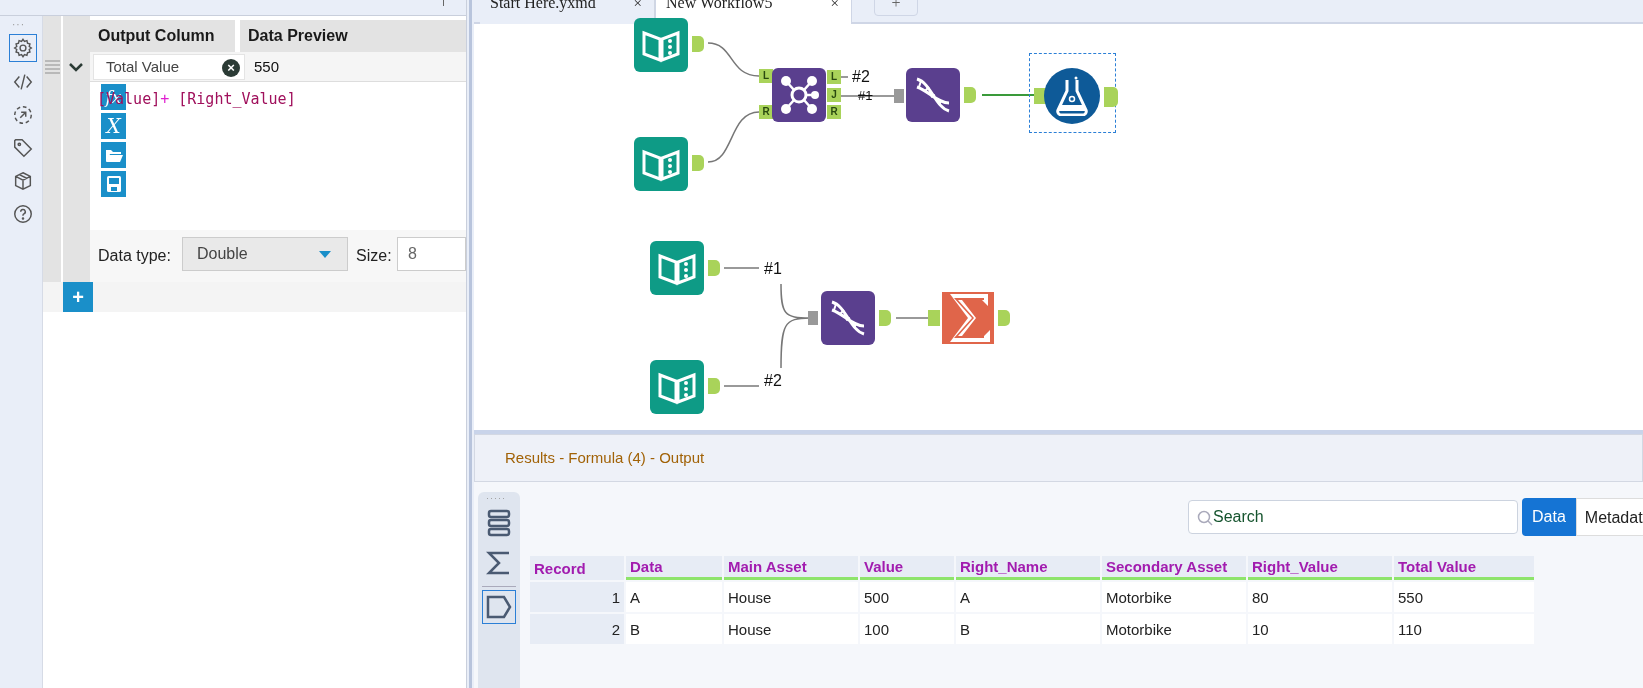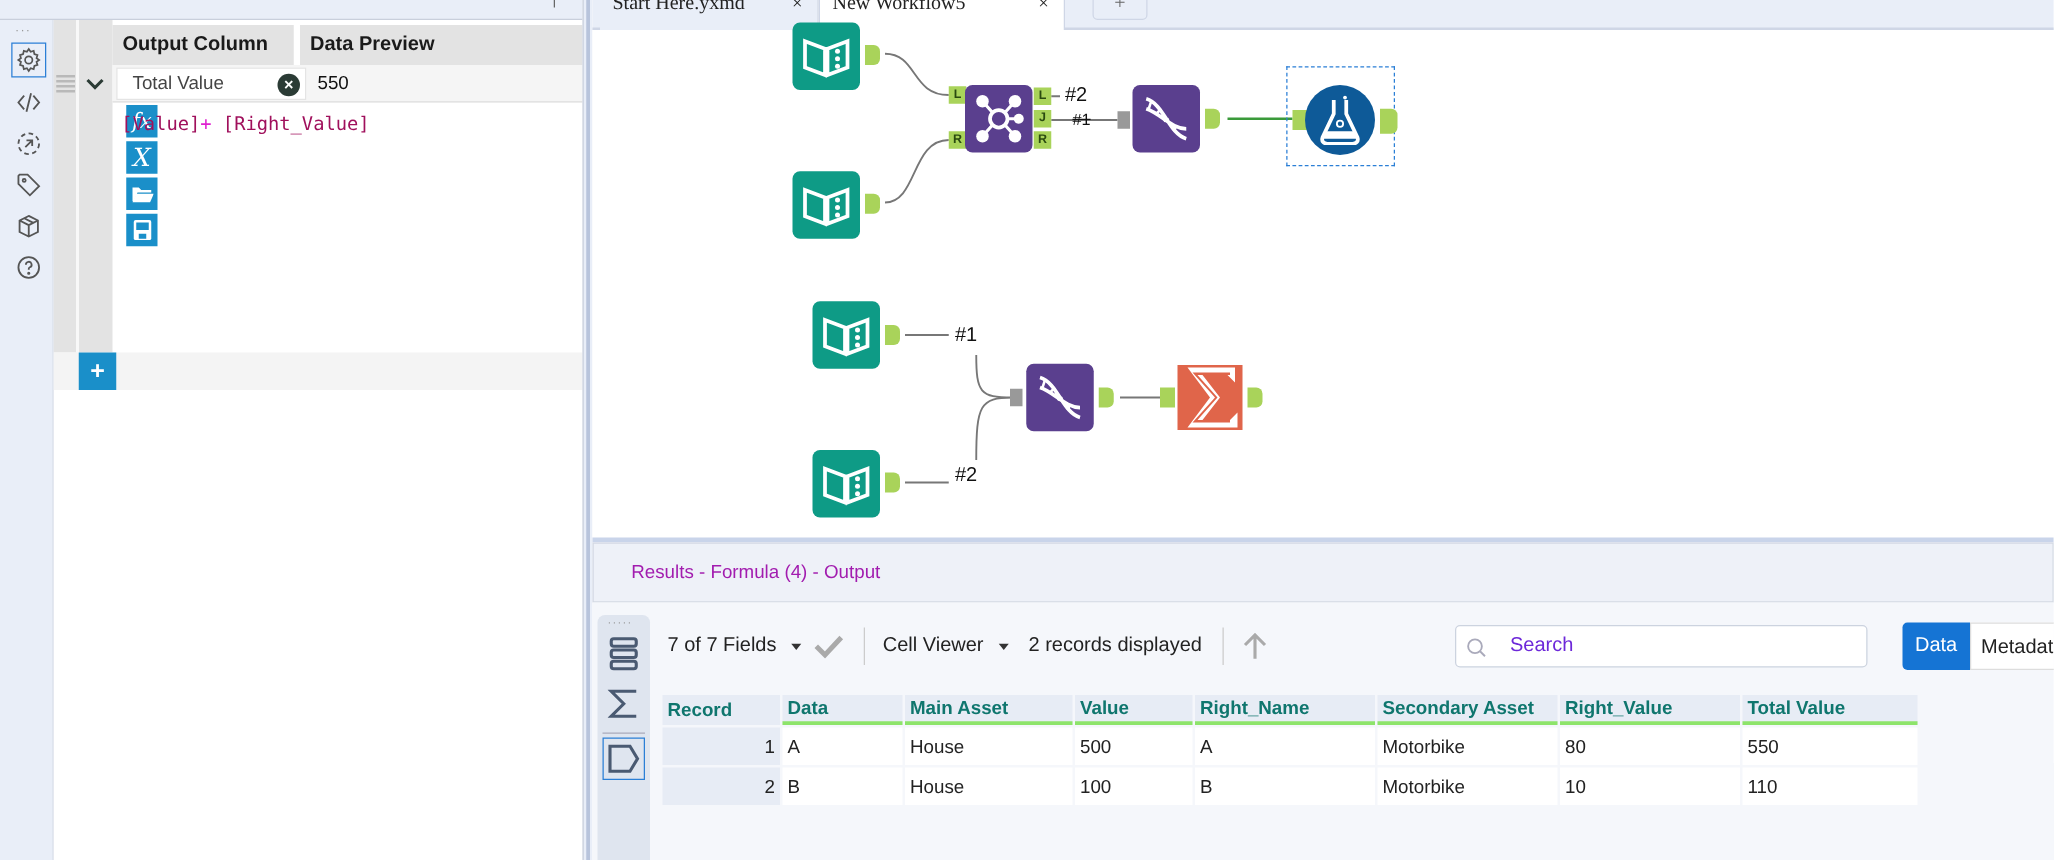--- a/index.html
+++ b/index.html
@@ -63,38 +63,38 @@
   .tool.formula { border-radius: 50%; background: #0e5a98; width: 56px; height: 56px; }
   .tool.summ { background: transparent; }
   .anchor { position: absolute; width: 12px; height: 16px; background: #a9d35a; border-radius: 0 5px 5px 0; }
   .anchor-lbl { position: absolute; width: 14px; height: 14px; background: #a9d35a; font-size: 10px; font-weight: bold; color: #2a4a10; text-align: center; line-height: 14px; }
   .conn-label { position: absolute; font-size: 16px; color: #111; }
   .sel-box { position: absolute; left: 1079px; top: 54px; width: 87px; height: 80px; border: 1.5px dashed #2b7fd6; }
   .annot { position: absolute; left: 1079px; top: 133px; width: 117px; height: 73px; border: 1.5px solid #888; background: #fff; padding: 3px 3px; font-size: 15px; font-weight: bold; color: #666; line-height: 22px; }
 
   
   .res-sep { position: absolute; left: 474px; top: 430px; width: 1169px; height: 4px; background: #c9d4ea; }
-  .res-title { position: absolute; left: 474px; top: 434px; width: 1169px; height: 48px; background: #eef1f8; border: 1px solid #d3d8e3; padding-left: 30px; line-height: 46px; font-size: 15px; color: #a21caf; }
+  .res-title { position: absolute; left: 474px; top: 434px; width: 1169px; height: 48px; background: #eef1f8; border: 1px solid #d3d8e3; padding-left: 30px; line-height: 46px; font-size: 15px; color: #a16207; }
   .res-body { position: absolute; left: 474px; top: 482px; width: 1169px; height: 206px; background: #f5f7fb; }
   .res-rail { position: absolute; left: 4px; top: 10px; width: 42px; height: 196px; background: #dfe5ef; border-radius: 6px 6px 0 0; }
   .res-rail .dots { position: absolute; left: 8px; top: 4px; font-size: 9px; color: #999; letter-spacing: 1px; line-height: 4px; }
   .res-rail .ri { position: absolute; left: 4px; width: 34px; height: 34px; display: flex; align-items: center; justify-content: center; }
   .res-rail .ri.active { border: 1.5px solid #2b7fd6; }
   .toolbar { position: absolute; left: 60px; top: 18px; height: 34px; display: flex; align-items: center; font-size: 16px; color: #222; }
   .tb-item { display: flex; align-items: center; margin-right: 10px; }
   .caret { display: inline-block; margin-left: 12px; width: 0; height: 0; border-left: 4px solid transparent; border-right: 4px solid transparent; border-top: 5px solid #333; }
   .tb-sep { width: 1px; height: 30px; background: #ccc; margin: 0 14px 0 6px; }
-  .search { position: absolute; left: 690px; top: 18px; width: 330px; height: 34px; background: #fff; border: 1px solid #ccd3df; border-radius: 4px; padding-left: 43px; font-size: 16px; color: #6d28d9; line-height: 32px; }
+  .search { position: absolute; left: 714px; top: 18px; width: 330px; height: 34px; background: #fff; border: 1px solid #ccd3df; border-radius: 4px; padding-left: 24px; font-size: 16px; color: #14532d; line-height: 32px; }
   .search svg { position: absolute; left: 8px; top: 9px; }
   .seg { position: absolute; left: 1048px; top: 16px; height: 38px; display: flex; }
   .seg .on { background: #1574d4; color: #fff; padding: 0 10px; line-height: 38px; font-size: 16px; border-radius: 4px 0 0 4px; }
   .seg .off { background: #fff; color: #222; padding: 0 8px; line-height: 38px; font-size: 16px; border: 1px solid #ddd; }
 
   table.grid { position: absolute; left: 54px; top: 72px; border-collapse: separate; border-spacing: 2px; font-size: 15px; }
-  table.grid th { background: #e7ecf5; text-align: left; font-weight: bold; padding: 0 4px; height: 24px; border-bottom: 3px solid #8ee46b; color: #0f766e; margin-top: 24px; }
+  table.grid th { background: #e7ecf5; text-align: left; font-weight: bold; padding: 0 4px; height: 24px; border-bottom: 3px solid #8ee46b; color: #a21caf; margin-top: 24px; }
   table.grid th.rec { border-bottom: none; }
   table.grid td { background: #fff; padding: 0 4px; height: 30px; color: #222; }
   table.grid td.rec { background: #e7ecf5; text-align: right; }
 </style>
 </head>
 <body>
 
 <div class="root">
 
   <div class="config-top">
@@ -177,20 +177,29 @@
       <div class="fx-btn">
         <svg width="16" height="18" viewBox="0 0 16 18">
             <rect x="1" y="1" width="14" height="16" rx="1.5" fill="#fff"></rect>
             <rect x="3" y="3" width="10" height="6" fill="#1a8fc9"></rect>
             <rect x="5" y="12" width="6" height="4" fill="#1a8fc9"></rect>
           </svg>
       </div>
     </div>
     <div class="expr-text">
       <span>[Value]</span><span class="op">+</span><span> [Right_Value]</span>
+    </div>
+    <div class="dtype-row">
+      <div class="dtype-label">Data type:</div>
+      <div class="dtype-select">
+        <span>Double</span>
+        <div class="dtype-caret"></div>
+      </div>
+      <div class="size-label">Size:</div>
+      <div class="size-input">8</div>
     </div>
     <div class="add-row">
       <div class="add-btn">+</div>
     </div>
   </div>
 
   <div class="splitter"></div>
 
   <div class="tabs">
     <div class="tab t1">
@@ -339,43 +348,20 @@
           </svg>
       </div>
       <div style="position:absolute;left:4px;top:94px;width:34px;height:1px;background:#aab"></div>
       <div class="ri active" style="top:98px">
         <svg width="28" height="26" viewBox="0 0 28 26">
             <path d="M3 3h16l6 10-6 10H3z" fill="none" stroke="#4a5a72" stroke-width="2.5"></path>
           </svg>
       </div>
     </div>
 
-    <div class="toolbar">
-      <div class="tb-item">
-        <span>7 of 7 Fields</span>
-        <span class="caret"></span>
-      </div>
-      <div class="tb-item">
-        <svg width="24" height="20" viewBox="0 0 24 20">
-            <path d="M2 10l7 7L22 3" fill="none" stroke="#aaa" stroke-width="4"></path>
-          </svg>
-      </div>
-      <div class="tb-sep"></div>
-      <div class="tb-item">
-        <span>Cell Viewer</span>
-        <span class="caret"></span>
-      </div>
-      <div class="tb-item" style="margin-left:6px">2 records displayed</div>
-      <div class="tb-sep"></div>
-      <div class="tb-item">
-        <svg width="22" height="24" viewBox="0 0 22 24">
-            <path d="M11 22V3M3 11l8-8 8 8" fill="none" stroke="#aaa" stroke-width="2.5"></path>
-          </svg>
-      </div>
-    </div>
 
     <div class="search">
       <svg width="16" height="16" viewBox="0 0 16 16">
           <circle cx="7" cy="7" r="5.5" fill="none" stroke="#aab" stroke-width="1.5"></circle>
           <path d="M11 11l4 4" stroke="#aab" stroke-width="1.5"></path>
         </svg>
       <span>Search</span>
     </div>
 
     <div class="seg">

